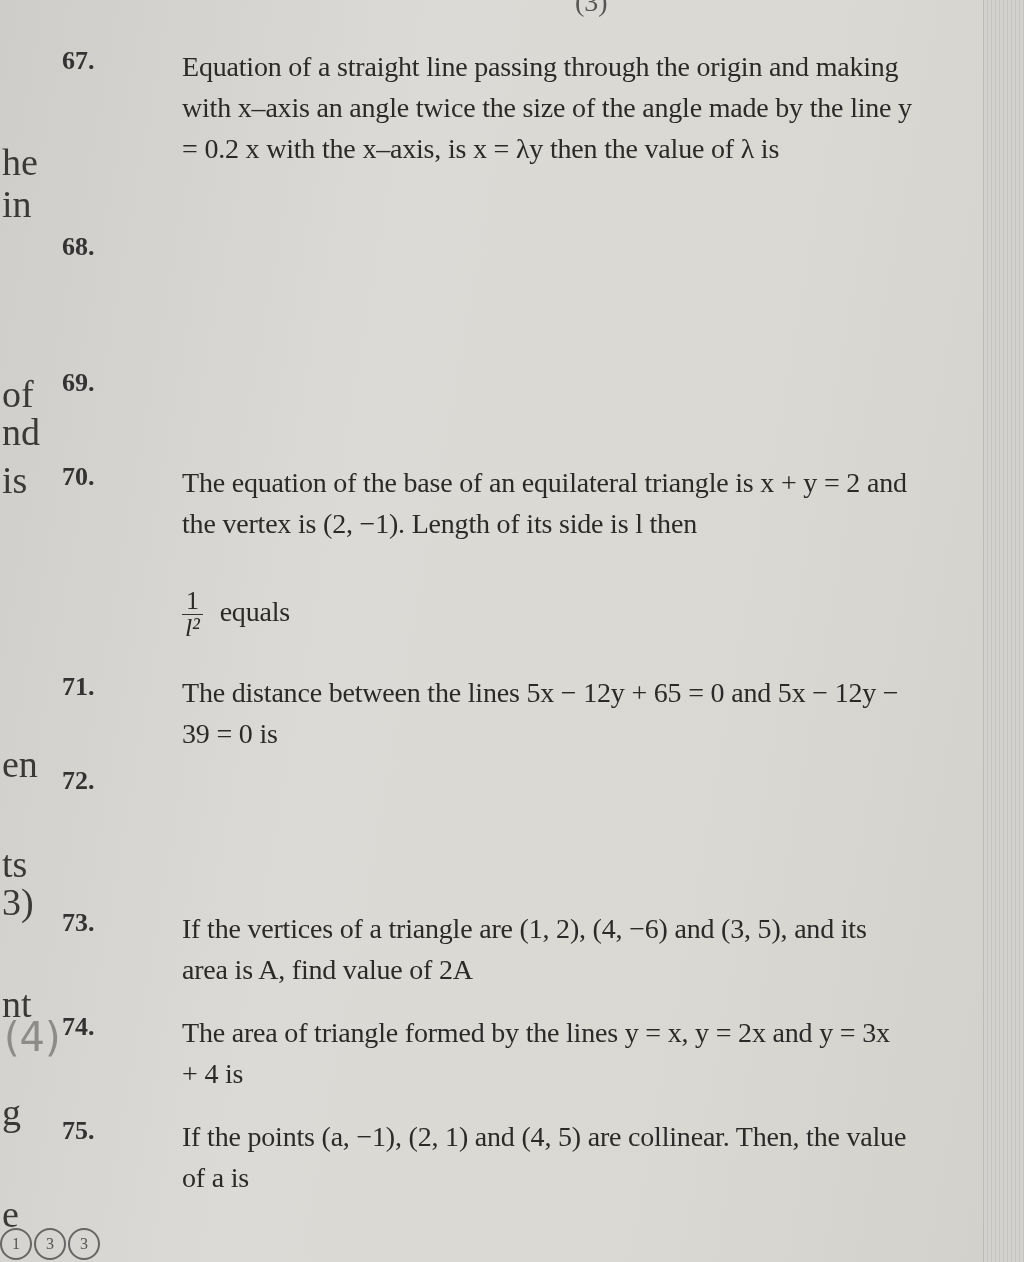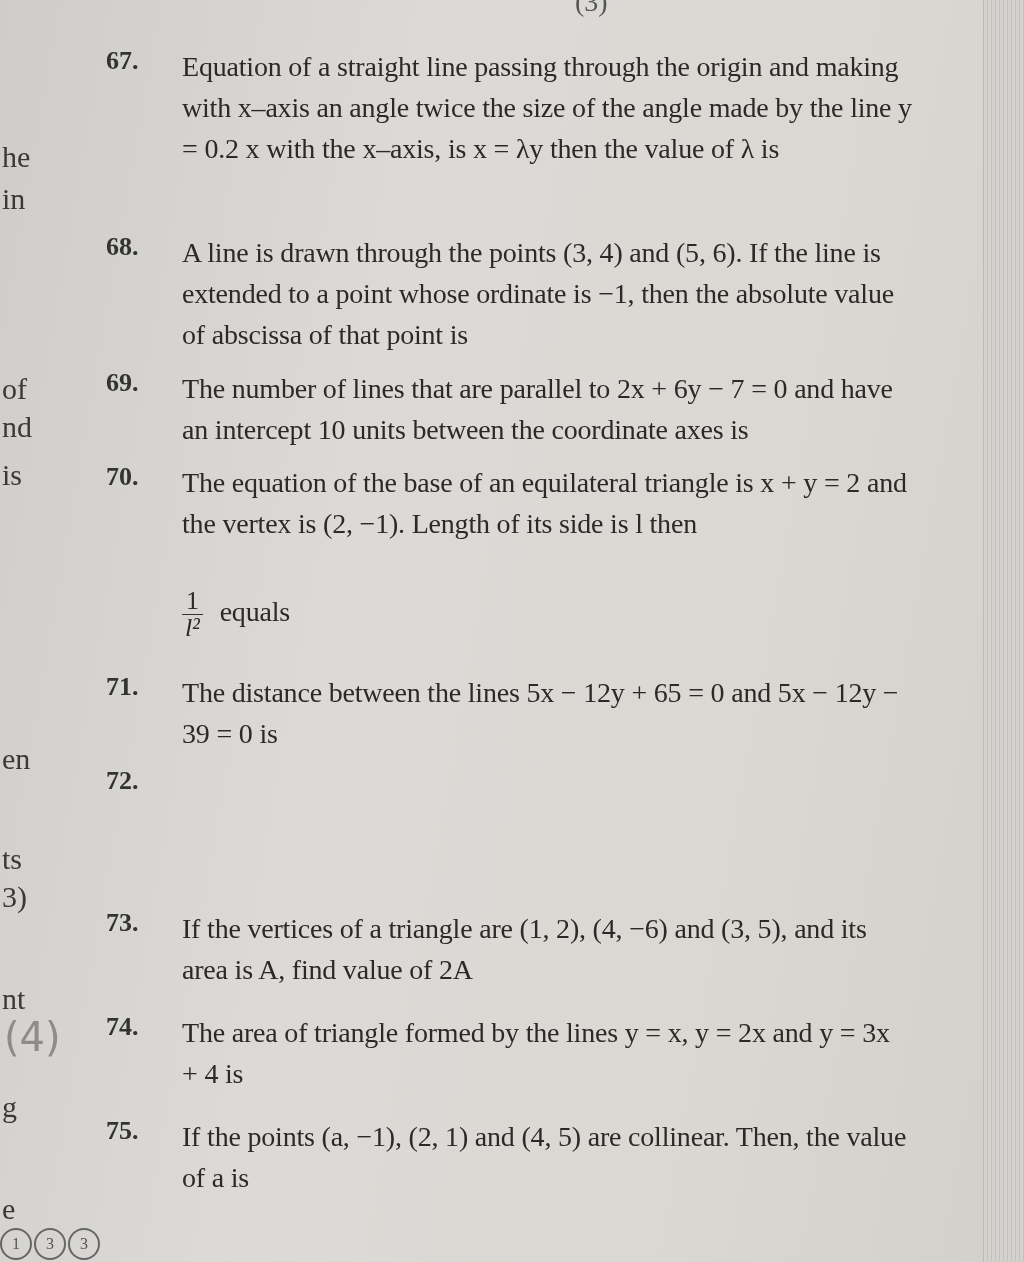--- a/index.html
+++ b/index.html
@@ -11,25 +11,25 @@
   }
   .page-edge {
     position: absolute; top: 0; right: 0; width: 40px; height: 1262px;
     background: repeating-linear-gradient(90deg, #d4d2ce 0 3px, #c4c2be 3px 4px);
     border-left: 1px solid #bdbbb6;
   }
   .page-number {
     position: absolute; left: 575px; top: -14px; font-size: 28px; color: #555;
   }
   .margin-text {
-    position: absolute; left: 2px; font-size: 30px; color: #3a3937;
+    position: absolute; left: 2px; font-size: 38px; color: #3a3937;
   }
   .q { position: absolute; left: 62px; width: 850px; }
   .qnum {
-    position: absolute; left: 0; top: 0; font-weight: bold; font-size: 26px; color: #333; margin-left: 44px;
+    position: absolute; left: 0; top: 0; font-weight: bold; font-size: 26px; color: #333;
   }
   .qtext {
     margin-left: 120px; font-size: 28px; line-height: 41px; letter-spacing: -0.2px;
   }
   .frac {
     display: inline-block; vertical-align: middle; text-align: center; margin-right: 10px;
     font-size: 26px; line-height: 26px;
   }
   .frac .num { display: block; border-bottom: 1.5px solid #333; padding: 0 4px; }
   .frac .den { display: block; font-style: italic; }
@@ -63,26 +63,24 @@
 
 <div class="pencil-mark">(4)</div>
 
 <div class="q" style="top:46px">
   <div class="qnum">67.</div>
   <div class="qtext">Equation of a straight line passing through the origin and making with x–axis an angle twice the size of the angle made by the line y = 0.2 x with the x–axis, is x = λy then the value of λ is</div>
 </div>
 
 <div class="q" style="top:232px">
   <div class="qnum">68.</div>
-  <div class="qtext">A line is drawn through the points (3, 4) and (5, 6). If the line is extended to a point whose ordinate is −1, then the absolute value of abscissa of that point is</div>
 </div>
 
 <div class="q" style="top:368px">
   <div class="qnum">69.</div>
-  <div class="qtext">The number of lines that are parallel to 2x + 6y − 7 = 0 and have an intercept 10 units between the coordinate axes is</div>
 </div>
 
 <div class="q" style="top:462px">
   <div class="qnum">70.</div>
   <div class="qtext">The equation of the base of an equilateral triangle is x + y = 2 and the vertex is (2, −1). Length of its side is l then</div>
   <div class="qtext" style="margin-top:44px">
     <span class="frac">
       <span class="num">1</span>
       <span class="den">l²</span>
     </span>

